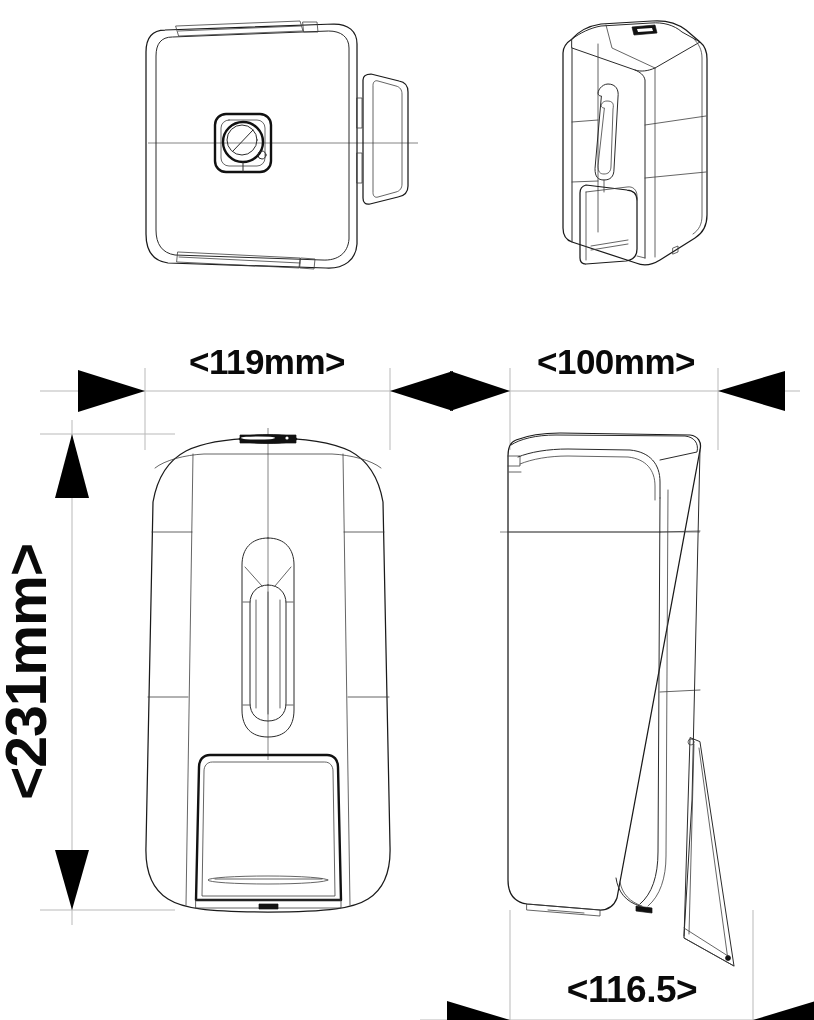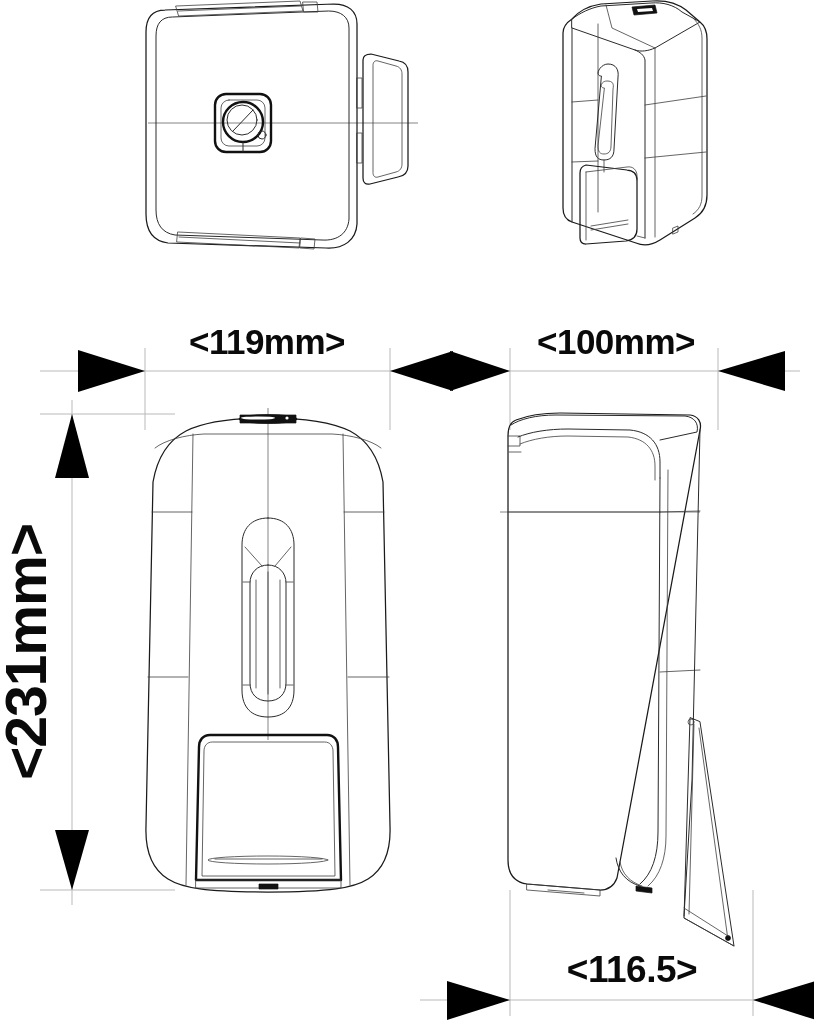--- a/index.html
+++ b/index.html
@@ -12,20 +12,21 @@
     height: 1020px;
     font-family: "Liberation Sans", sans-serif;
     -webkit-font-smoothing: antialiased;
     overflow: hidden;
   }
   #drawing-root {
     position: relative;
     width: 814px;
     height: 888px;
     background: #ffffff;
+    margin-top: 20px;
   }
   #drawing-svg {
     position: absolute;
     top: 0;
     left: 0;
     width: 814px;
     height: 1020px;
     display: block;
   }
   .dim-text {

